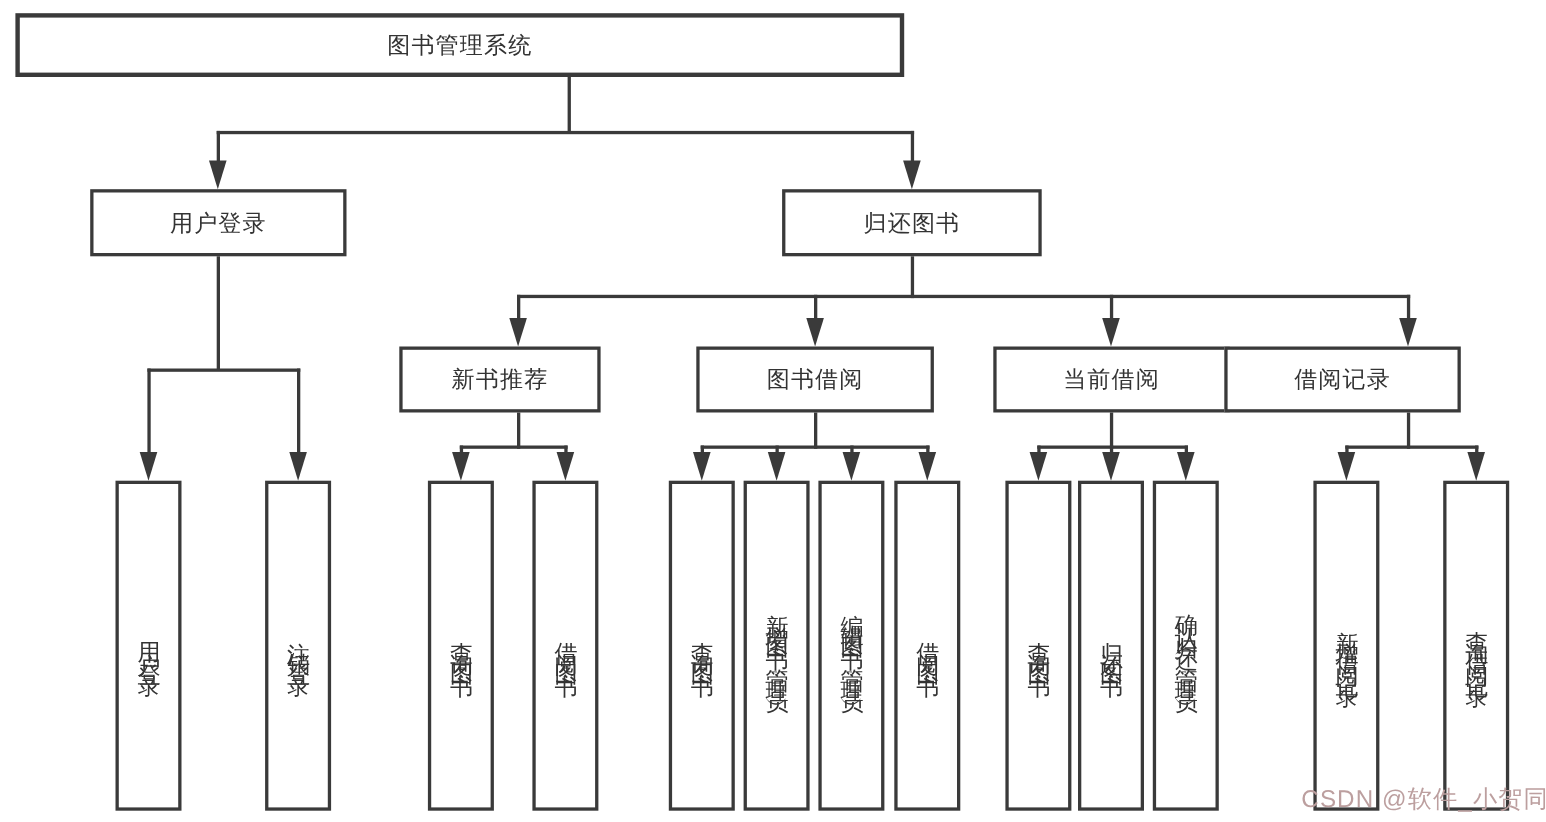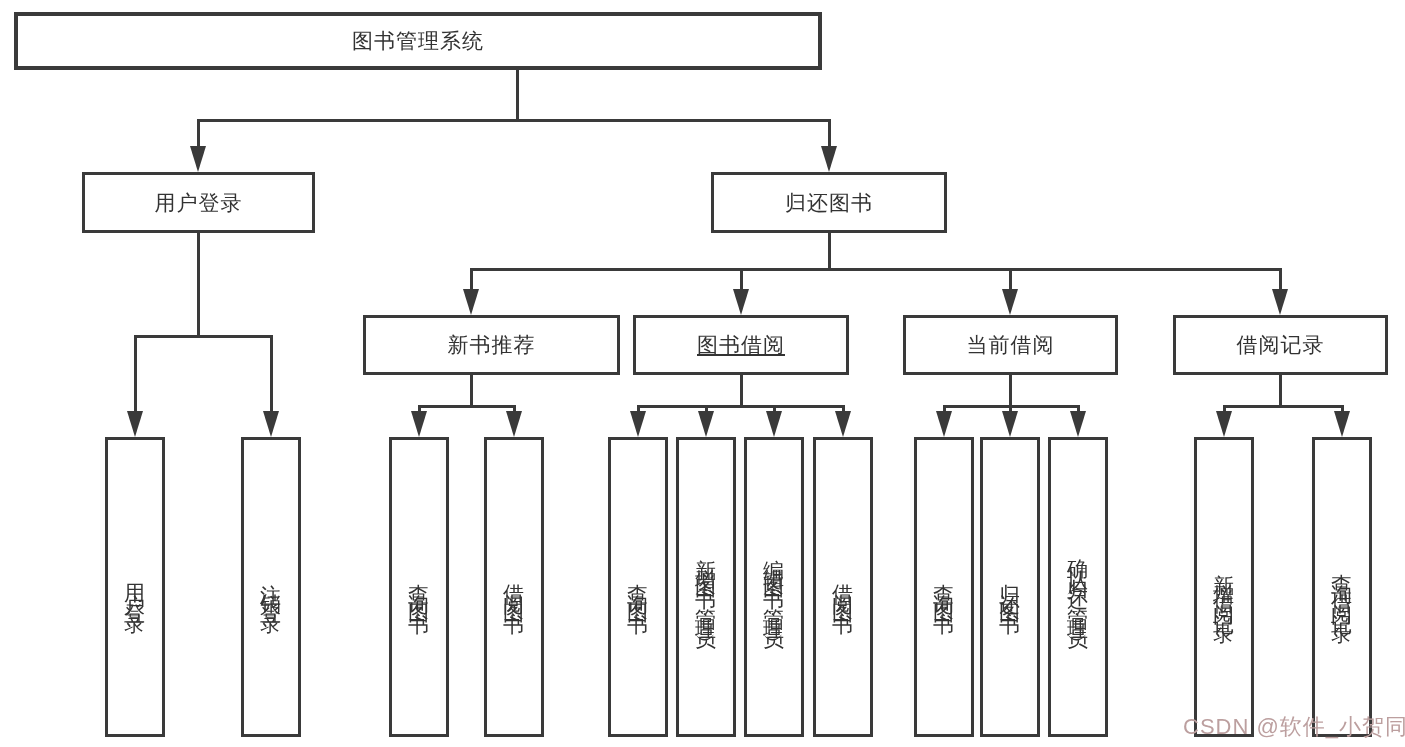--- a/index.html
+++ b/index.html
@@ -71,30 +71,30 @@
   <div class="hl" style="left:470px;top:268px;width:812px;"></div>
   <div class="vl" style="left:470px;top:268px;height:26px;"></div>
   <div class="ah" style="left:463px;top:289px;"></div>
   <div class="vl" style="left:740px;top:268px;height:26px;"></div>
   <div class="ah" style="left:733px;top:289px;"></div>
   <div class="vl" style="left:1009px;top:268px;height:26px;"></div>
   <div class="ah" style="left:1002px;top:289px;"></div>
   <div class="vl" style="left:1279px;top:268px;height:26px;"></div>
   <div class="ah" style="left:1272px;top:289px;"></div>
 
-  <div class="node hnode" style="left:363px;top:315px;width:257px;height:60px;">
+  <div class="node hnode" style="left:363px;top:315px;width:183px;height:60px;">
     <span>新书推荐</span>
   </div>
-  <div class="node hnode" style="left:633px;top:315px;width:216px;height:60px;text-decoration:underline;">
+  <div class="node hnode" style="left:633px;top:315px;width:216px;height:60px;">
     <span>图书借阅</span>
   </div>
   <div class="node hnode" style="left:903px;top:315px;width:215px;height:60px;">
     <span>当前借阅</span>
   </div>
-  <div class="node hnode" style="left:1173px;top:315px;width:215px;height:60px;">
+  <div class="node hnode" style="left:1113px;top:315px;width:215px;height:60px;">
     <span>借阅记录</span>
   </div>
 
   <div class="vl" style="left:470px;top:375px;height:33px;"></div>
   <div class="hl" style="left:418px;top:405px;width:98px;"></div>
   <div class="vl" style="left:740px;top:375px;height:33px;"></div>
   <div class="hl" style="left:637px;top:405px;width:208px;"></div>
   <div class="vl" style="left:1009px;top:375px;height:33px;"></div>
   <div class="hl" style="left:943px;top:405px;width:137px;"></div>
   <div class="vl" style="left:1279px;top:375px;height:33px;"></div>

